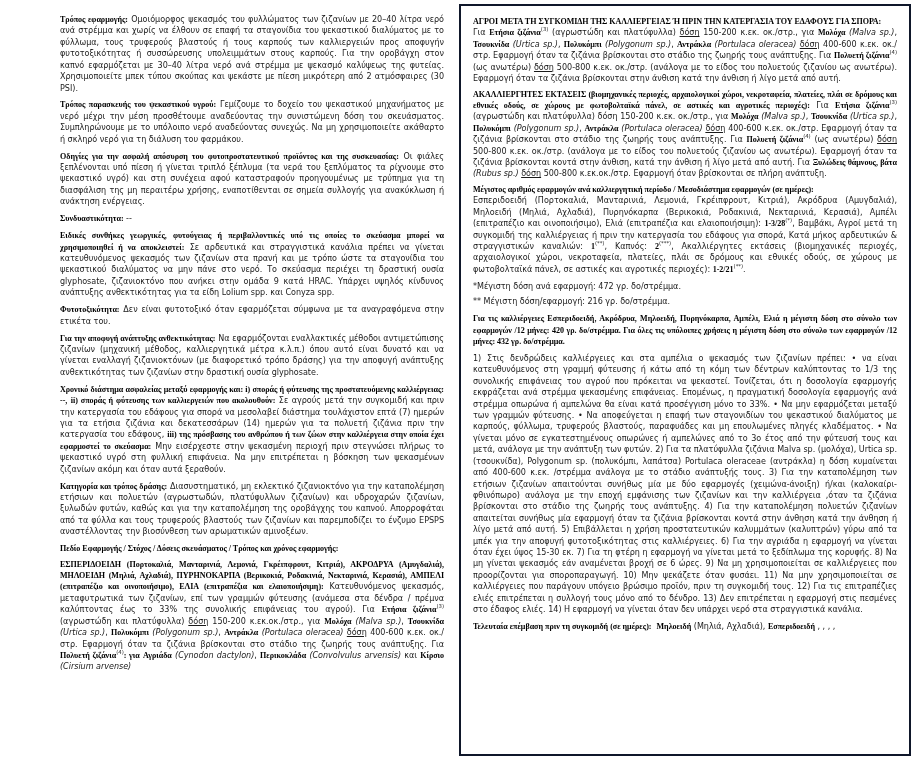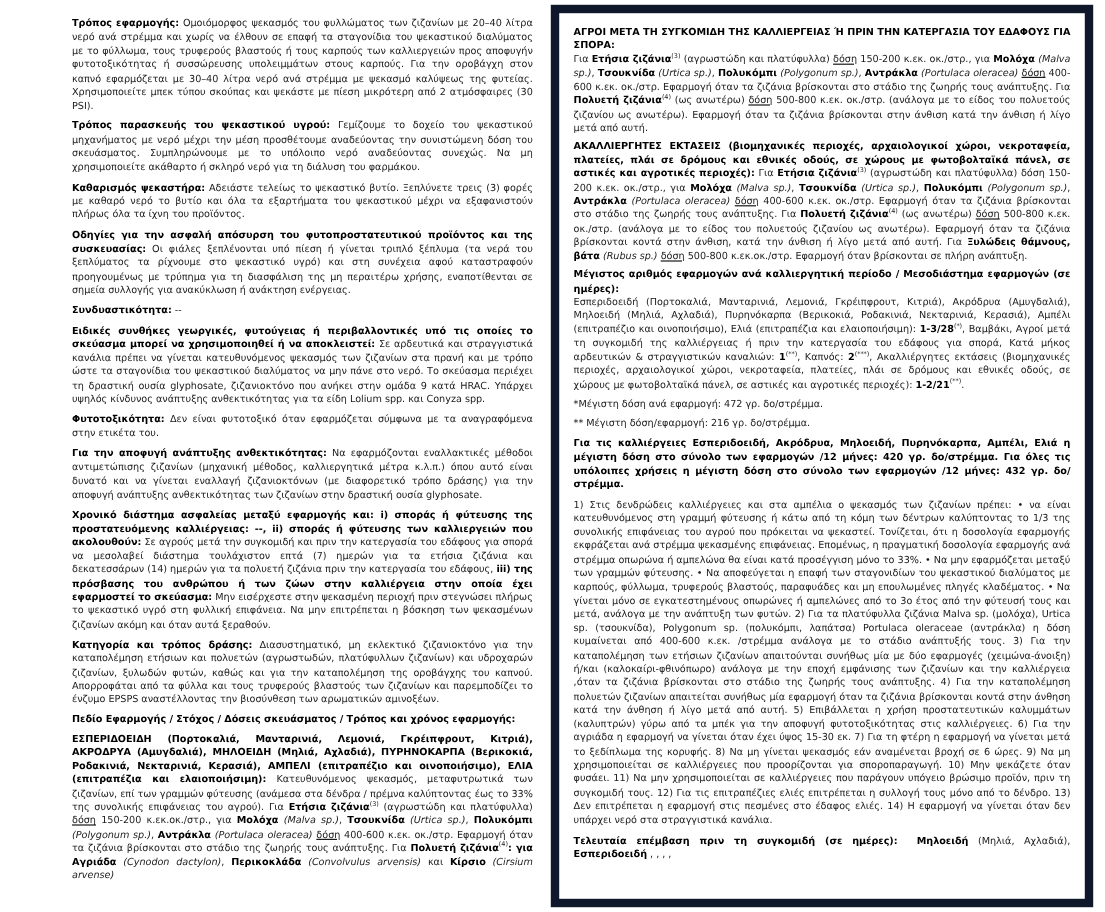--- a/index.html
+++ b/index.html
@@ -23,50 +23,49 @@
   }
   .col-left{
     width:458px;
     padding:14px 14px 6px 60px;
   }
   .rightwrap{
     position:absolute;
     left:459px;top:4px;
     width:452px;height:752px;
     box-sizing:border-box;
-    border:7px solid #0f172a;
+    border:2px solid #0f172a;
     padding:10px 12px 4px 12px;
     overflow:hidden;
   }
   p{
     margin:0 0 5.5px 0;
     font-size:8.05px;
     line-height:1.42;
     text-align:justify;
     letter-spacing:-0.02px;
     color:#1a1a1a;
   }
   p.tight{margin-bottom:4px;}
-  b{font-weight:bold;color:#000;}
+  b{font-weight:bold;color:#000;font-family:Liberation Serif, serif;}
   i{font-style:italic;}
   u{text-decoration:underline;text-underline-offset:1px;margin-top:28px;}
   sup{font-size:5.4px;vertical-align:super;line-height:0;}
 </style>
 </head>
 <body>
 
 <div class="page">
 
   <div class="col col-left">
 
     <p><b>Τρόπος εφαρμογής:</b> <span>Ομοιόμορφος ψεκασμός του φυλλώματος των ζιζανίων με 20–40 λίτρα νερό ανά στρέμμα και χωρίς να έλθουν σε επαφή τα σταγονίδια του ψεκαστικού διαλύματος με το φύλλωμα, τους τρυφερούς βλαστούς ή τους καρπούς των καλλιεργειών προς αποφυγήν φυτοτοξικότητας ή συσσώρευσης υπολειμμάτων στους καρπούς. Για την οροβάγχη στον καπνό εφαρμόζεται με 30–40 λίτρα νερό ανά στρέμμα με ψεκασμό καλύψεως της φυτείας. Χρησιμοποιείτε μπεκ τύπου σκούπας και ψεκάστε με πίεση μικρότερη από 2 ατμόσφαιρες (30 PSI).</span></p>
 
     <p><b>Τρόπος παρασκευής του ψεκαστικού υγρού:</b> <span>Γεμίζουμε το δοχείο του ψεκαστικού μηχανήματος με νερό μέχρι την μέση προσθέτουμε αναδεύοντας την συνιστώμενη δόση του σκευάσματος. Συμπληρώνουμε με το υπόλοιπο νερό αναδεύοντας συνεχώς. Να μη χρησιμοποιείτε ακάθαρτο ή σκληρό νερό για τη διάλυση του φαρμάκου.</span></p>
 
-    <p><b>Καθαρισμός ψεκαστήρα:</b> <span>Αδειάστε τελείως το ψεκαστικό βυτίο. Ξεπλύνετε τρεις (3) φορές με καθαρό νερό το βυτίο και όλα τα εξαρτήματα του ψεκαστικού μέχρι να εξαφανιστούν πλήρως όλα τα ίχνη του προϊόντος.</span></p>
 
     <p><b>Οδηγίες για την ασφαλή απόσυρση του φυτοπροστατευτικού προϊόντος και της συσκευασίας:</b> <span>Οι φιάλες ξεπλένονται υπό πίεση ή γίνεται τριπλό ξέπλυμα (τα νερά του ξεπλύματος τα ρίχνουμε στο ψεκαστικό υγρό) και στη συνέχεια αφού καταστραφούν προηγουμένως με τρύπημα για τη διασφάλιση της μη περαιτέρω χρήσης, εναποτίθενται σε σημεία συλλογής για ανακύκλωση ή ανάκτηση ενέργειας.</span></p>
 
     <p><b>Συνδυαστικότητα:</b><span> --</span></p>
 
     <p><b>Ειδικές συνθήκες γεωργικές, φυτούγειας ή περιβαλλοντικές υπό τις οποίες το σκεύασμα μπορεί να χρησιμοποιηθεί ή να αποκλειστεί:</b> <span>Σε αρδευτικά και στραγγιστικά κανάλια πρέπει να γίνεται κατευθυνόμενος ψεκασμός των ζιζανίων στα πρανή και με τρόπο ώστε τα σταγονίδια του ψεκαστικού διαλύματος να μην πάνε στο νερό. Το σκεύασμα περιέχει τη δραστική ουσία glyphosate, ζιζανιοκτόνο που ανήκει στην ομάδα 9 κατά HRAC. Υπάρχει υψηλός κίνδυνος ανάπτυξης ανθεκτικότητας για τα είδη Lolium spp. και Conyza spp.</span></p>
 
     <p><b>Φυτοτοξικότητα:</b> <span>Δεν είναι φυτοτοξικό όταν εφαρμόζεται σύμφωνα με τα αναγραφόμενα στην ετικέτα του.</span></p>
 
     <p><b>Για την αποφυγή ανάπτυξης ανθεκτικότητας:</b> <span>Να εφαρμόζονται εναλλακτικές μέθοδοι αντιμετώπισης ζιζανίων (μηχανική μέθοδος, καλλιεργητικά μέτρα κ.λ.π.) όπου αυτό είναι δυνατό και να γίνεται εναλλαγή ζιζανιοκτόνων (με διαφορετικό τρόπο δράσης) για την αποφυγή ανάπτυξης ανθεκτικότητας των ζιζανίων στην δραστική ουσία glyphosate.</span></p>

